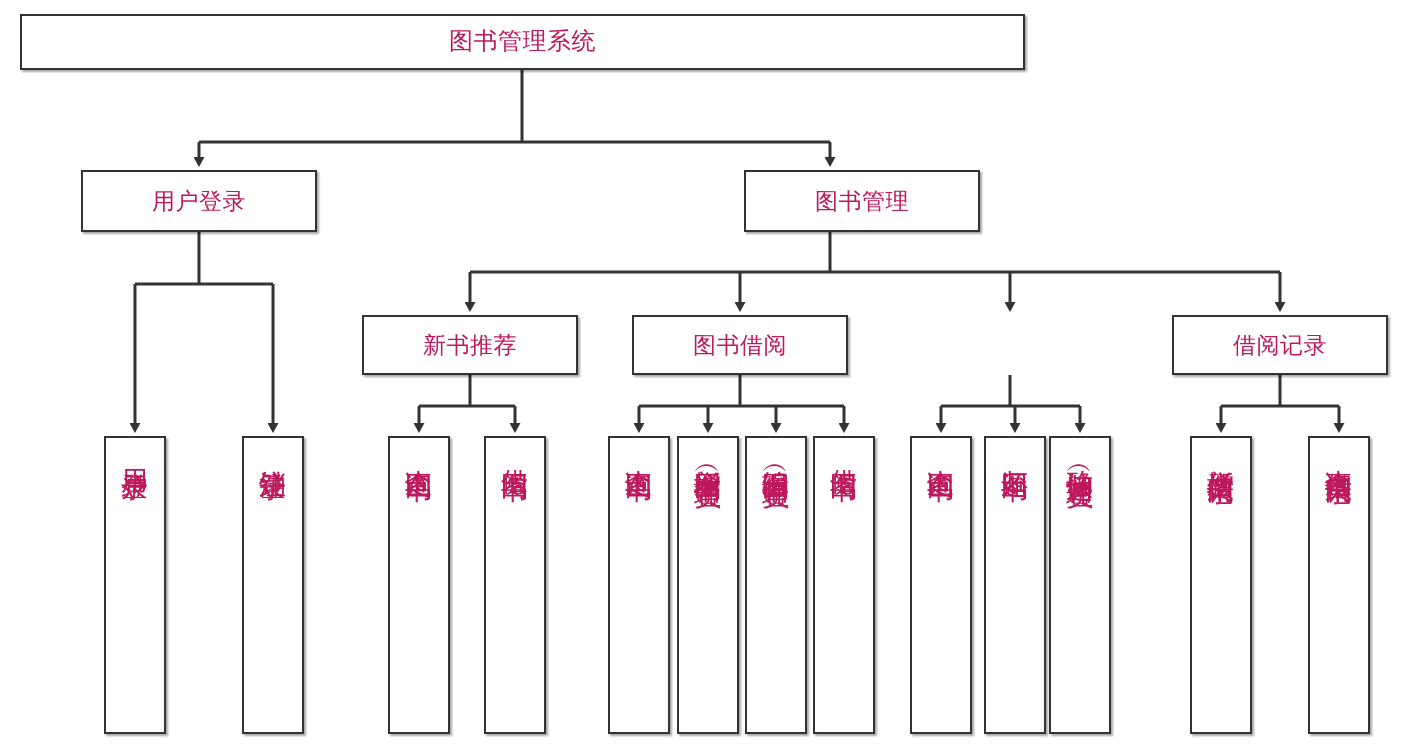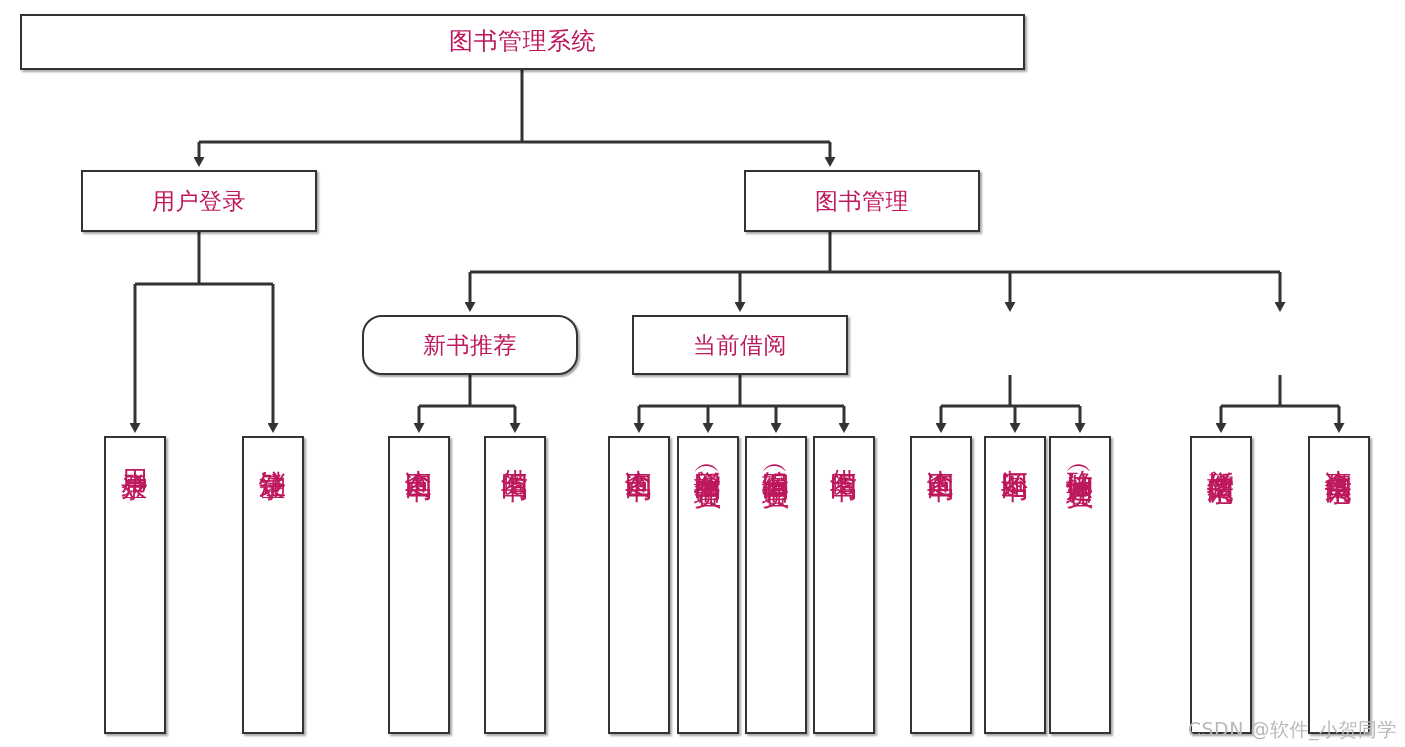--- a/index.html
+++ b/index.html
@@ -131,25 +131,28 @@
     <span class="lbl">图书管理系统</span>
   </div>
 
   <div class="node h" style="left:81px; top:170px; width:236px; height:62px;">
     <span class="lbl">用户登录</span>
   </div>
   <div class="node h" style="left:711px; top:170px; width:236px; height:62px;margin-left:33px;">
     <span class="lbl">图书管理</span>
   </div>
 
-  <div class="node h" style="left:362px; top:315px; width:216px; height:60px;border-radius:20px;">
+  <div class="node h" style="left:362px; top:315px; width:216px; height:60px;">
     <span class="lbl">新书推荐</span>
   </div>
   <div class="node h" style="left:632px; top:315px; width:216px; height:60px;">
-    <span class="lbl">当前借阅</span>
+    <span class="lbl">图书借阅</span>
+  </div>
+  <div class="node h" style="left:1172px; top:315px; width:216px; height:60px;">
+    <span class="lbl">借阅记录</span>
   </div>
 
   <div class="node v" style="left:104px; top:436px; width:62px; height:298px;">
     <span class="lbl">用户登录</span>
   </div>
   <div class="node v" style="left:242px; top:436px; width:62px; height:298px;">
     <span class="lbl">注销登录</span>
   </div>
 
   <div class="node v" style="left:388px; top:436px; width:62px; height:298px;">
@@ -182,15 +185,14 @@
     <span class="lbl">确认归还（管理员）</span>
   </div>
 
   <div class="node v" style="left:1190px; top:436px; width:62px; height:298px;">
     <span class="lbl">新增借阅记录</span>
   </div>
   <div class="node v" style="left:1308px; top:436px; width:62px; height:298px;">
     <span class="lbl">查询借阅记录</span>
   </div>
 
-  <div class="watermark">CSDN @软件_小贺同学</div>
 
 </div>
 
 </body></html>

